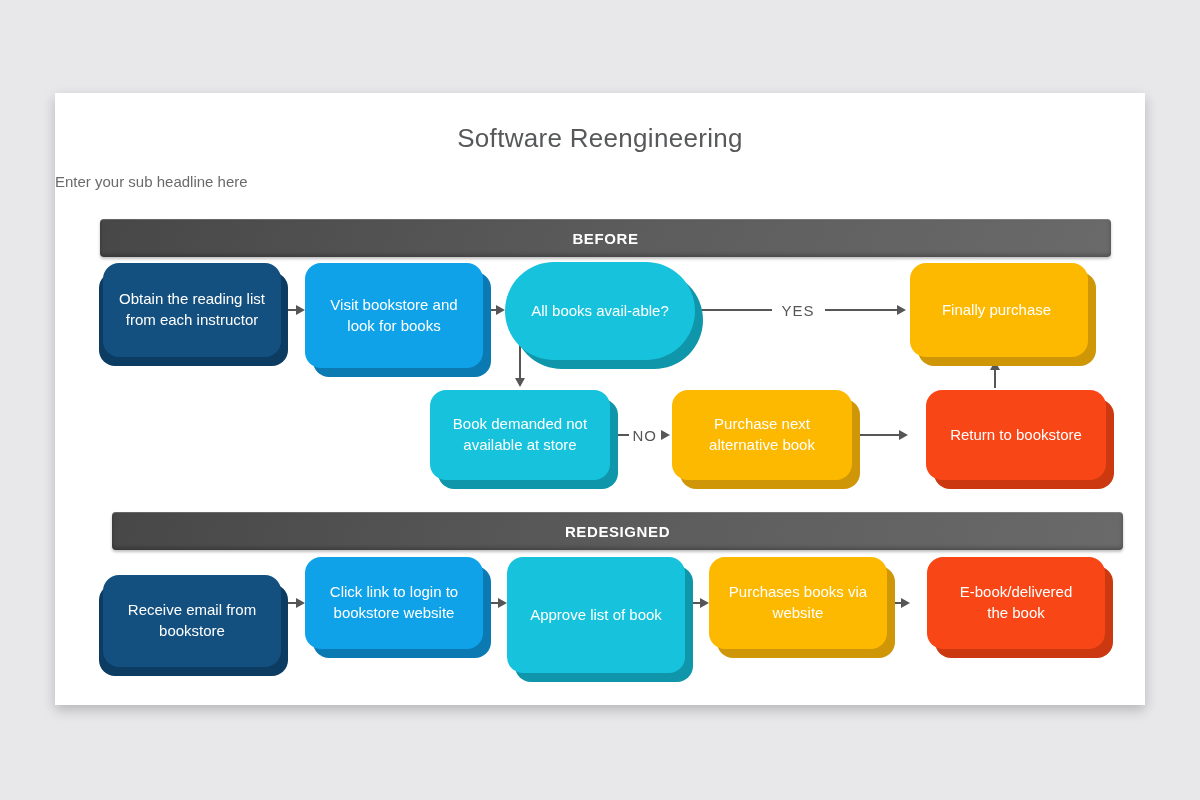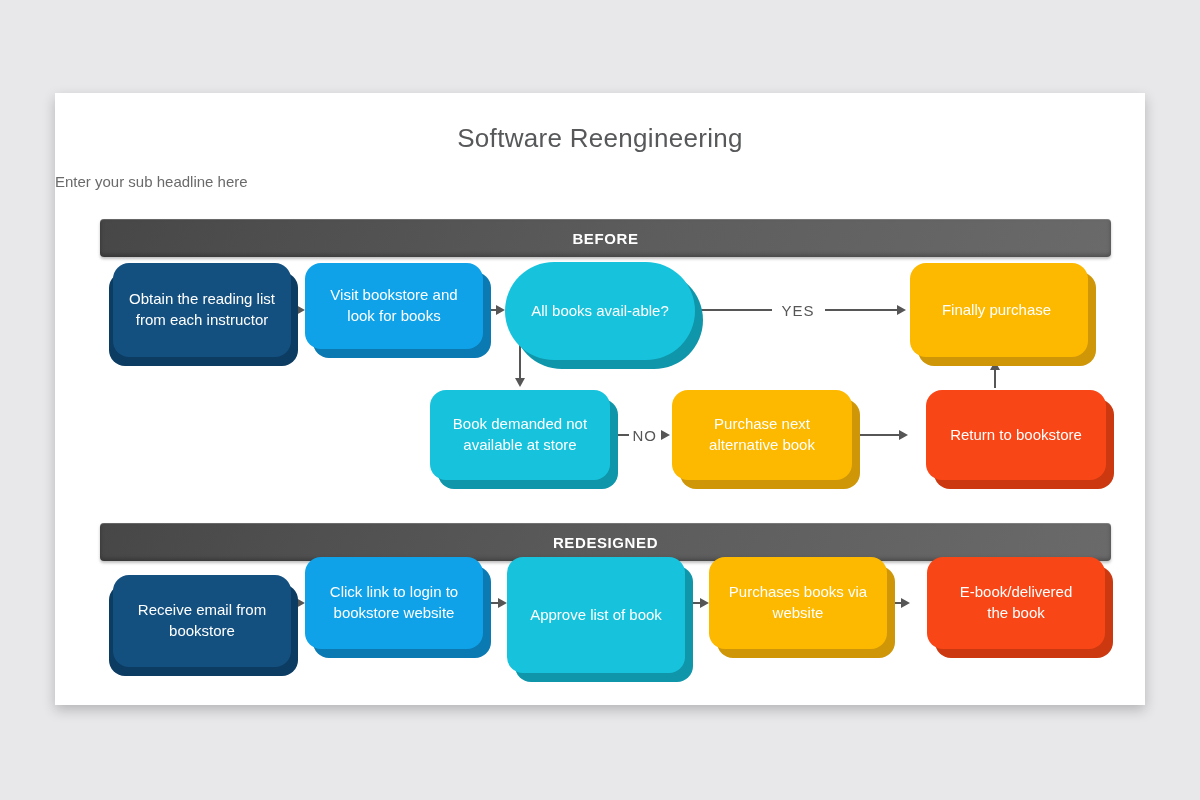--- a/index.html
+++ b/index.html
@@ -9,21 +9,21 @@
         box-shadow:0 5px 12px rgba(0,0,0,.22);}
   .title{position:absolute;top:30px;left:0;width:100%;text-align:center;font-size:26px;font-weight:400;
          color:var(--title_gray,#57585a);letter-spacing:.3px;}
   .subtitle{position:absolute;top:80px;left:0;width:100%;text-align:left;font-size:15px;color:#6a6a6a;}
   .banner{position:absolute;left:45px;width:1011px;height:38px;border-radius:4px;display:flex;align-items:center;
           justify-content:center;color:#fff;font-weight:bold;font-size:15px;letter-spacing:.6px;
           background:linear-gradient(115deg,#474747,#5d5d5d 55%,#6a6a6a);
           box-shadow:inset 0 1px 0 rgba(255,255,255,.18), inset 0 -2px 4px rgba(0,0,0,.28), 0 2px 3px rgba(0,0,0,.25);}
   .node{position:absolute;display:flex;align-items:center;justify-content:center;text-align:center;color:#fff;
         font-size:15px;line-height:1.38;border-radius:16px;padding:0 14px;box-sizing:border-box;}
-  .c-navy{background:var(--navy,#14507f);box-shadow:7px 9px 0 #0c3c62,-4px 9px 0 #0c3c62;margin-left:10px;}
+  .c-navy{background:var(--navy,#14507f);box-shadow:7px 9px 0 #0c3c62,-4px 9px 0 #0c3c62;}
   .c-blue{background:var(--blue,#0fa2e9);box-shadow:8px 9px 0 #0b7ab3;}
   .c-cyan{background:var(--cyan,#17c3dc);box-shadow:8px 9px 0 #0f96aa;}
   .c-amber{background:var(--amber,#fdb800);box-shadow:8px 9px 0 #cf9708;}
   .c-red{background:var(--red,#f94617);box-shadow:8px 9px 0 #cc3910;margin-left:16px;}
   .stadium{border-radius:49px;padding:0 26px;}
   .tight{padding:0 28px;}
   .h-arrow{position:absolute;height:12px;display:flex;align-items:center;}
   .h-arrow .line{flex:1;height:2px;background:var(--arrow_gray,#565656);}
   .h-arrow .head{width:0;height:0;border-top:5px solid transparent;border-bottom:5px solid transparent;
                  border-left:9px solid var(--arrow_gray,#565656);}
@@ -73,29 +73,29 @@
       <div class="line"></div>
       <div class="lbl" style="padding:0 4px;">NO</div>
       <div class="head"></div>
     </div>
     <div class="h-arrow" style="left:799px;top:336px;width:54px;">
       <div class="line"></div>
       <div class="head"></div>
     </div>
 
     <div class="node c-navy" style="left:48px;top:170px;width:178px;height:94px;">Obtain the reading list from each instructor</div>
-    <div class="node c-blue" style="left:250px;top:170px;width:178px;height:86px;">Visit bookstore and look for books</div>
+    <div class="node c-blue" style="left:250px;top:170px;width:178px;height:105px;">Visit bookstore and look for books</div>
     <div class="node c-cyan stadium" style="left:450px;top:169px;width:190px;height:98px;">All books avail-able?</div>
     <div class="node c-amber" style="left:855px;top:170px;width:178px;height:94px;padding-left:9px;">Finally purchase</div>
 
     <div class="node c-cyan" style="left:375px;top:297px;width:180px;height:90px;">Book demanded not available at store</div>
     <div class="node c-amber" style="left:617px;top:297px;width:180px;height:90px;">Purchase next alternative book</div>
     <div class="node c-red" style="left:855px;top:297px;width:180px;height:90px;">Return to bookstore</div>
 
-    <div class="banner" style="top:430px;">REDESIGNED</div>
+    <div class="banner" style="top:419px;margin-left:12px;">REDESIGNED</div>
 
     <div class="h-arrow" style="left:228px;top:504px;width:22px;">
       <div class="line"></div>
       <div class="head"></div>
     </div>
     <div class="h-arrow" style="left:430px;top:504px;width:22px;">
       <div class="line"></div>
       <div class="head"></div>
     </div>
     <div class="h-arrow" style="left:632px;top:504px;width:22px;">

